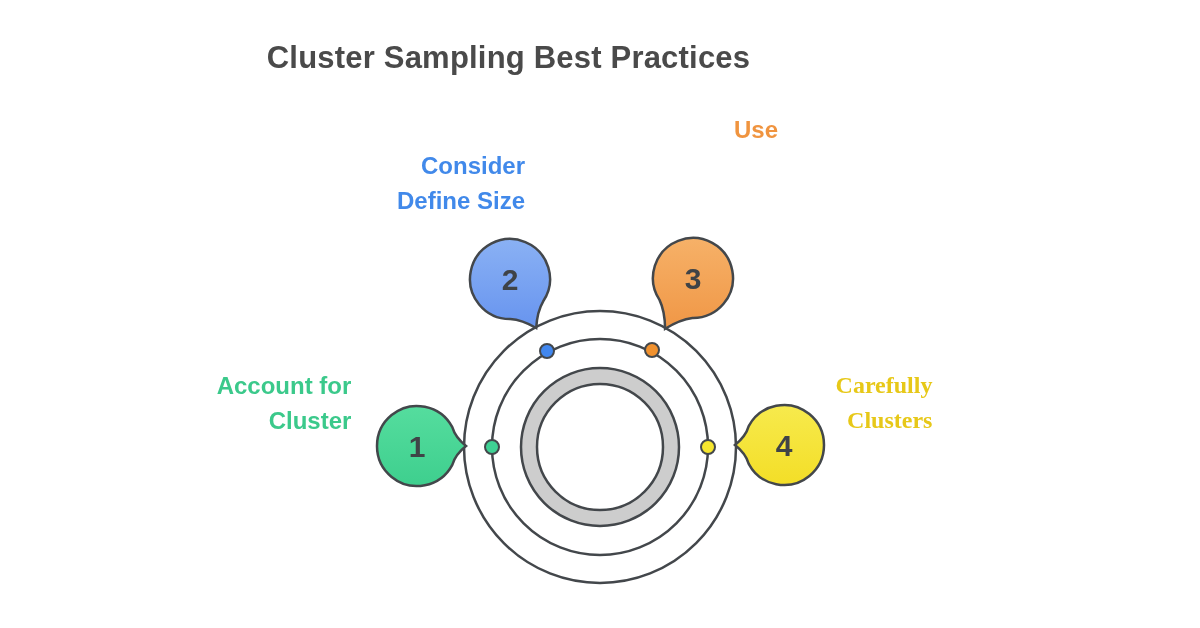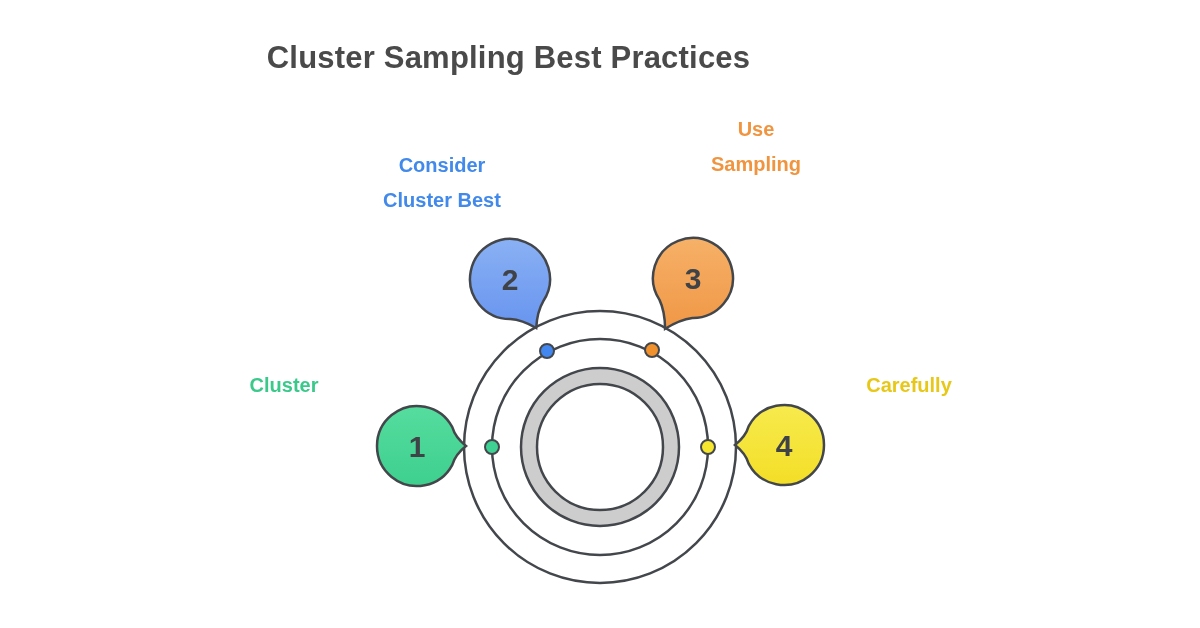--- a/index.html
+++ b/index.html
@@ -46,34 +46,34 @@
   .num {
     font-family: "Liberation Sans", sans-serif;
     font-size: 30px;
     font-weight: bold;
     fill: #3f4347;
     text-anchor: middle;
   }
   .step-label {
     position: absolute;
     transform: translateX(-50%);
-    text-align: center;
-    font-size: 20px;
+    text-align: right;
+    font-size: 24px;
     font-weight: bold;
     line-height: 35px;
     white-space: nowrap;
   }
   .c-green  { color: #3bc98b; }
-  .c-blue   { color: #4189ea; }
+  .c-blue   { color: #4189ea; margin-left: 19px; }
   .c-orange { color: #f0943f; }
   .c-yellow { color: #e7c818; }
   .pos-1 { left: 284px; top: 368px; }
   .pos-2 { left: 442px; top: 148px; }
   .pos-3 { left: 756px; top: 112px; }
-  .pos-4 { left: 909px; top: 368px; }
+  .pos-4 { left: 884px; top: 368px; font-family: Liberation Serif, serif; }
 </style>
 </head>
 <body>
 
 <div class="canvas">
 
   <h1 class="title">Cluster Sampling Best Practices</h1>
 
   <svg class="diagram" viewBox="0 0 1200 628" xmlns="http://www.w3.org/2000/svg">
     <defs>
@@ -124,30 +124,31 @@
 
     <g>
       <circle class="dot" cx="492" cy="447" r="7" fill="#3fd194"></circle>
       <circle class="dot" cx="547" cy="351" r="7" fill="#4187ef"></circle>
       <circle class="dot" cx="652" cy="350" r="7" fill="#f0912e"></circle>
       <circle class="dot" cx="708" cy="447" r="7" fill="#f6e62e"></circle>
     </g>
   </svg>
 
   <div class="step-label pos-1 c-green">
+    <div>Account for</div>
     <div>Cluster</div>
   </div>
 
   <div class="step-label pos-2 c-blue">
     <div>Consider</div>
-    <div>Cluster Best</div>
+    <div>Define Size</div>
   </div>
 
   <div class="step-label pos-3 c-orange">
     <div>Use</div>
-    <div>Sampling</div>
   </div>
 
   <div class="step-label pos-4 c-yellow">
     <div>Carefully</div>
+    <div>Clusters</div>
   </div>
 
 </div>
 
 </body></html>

